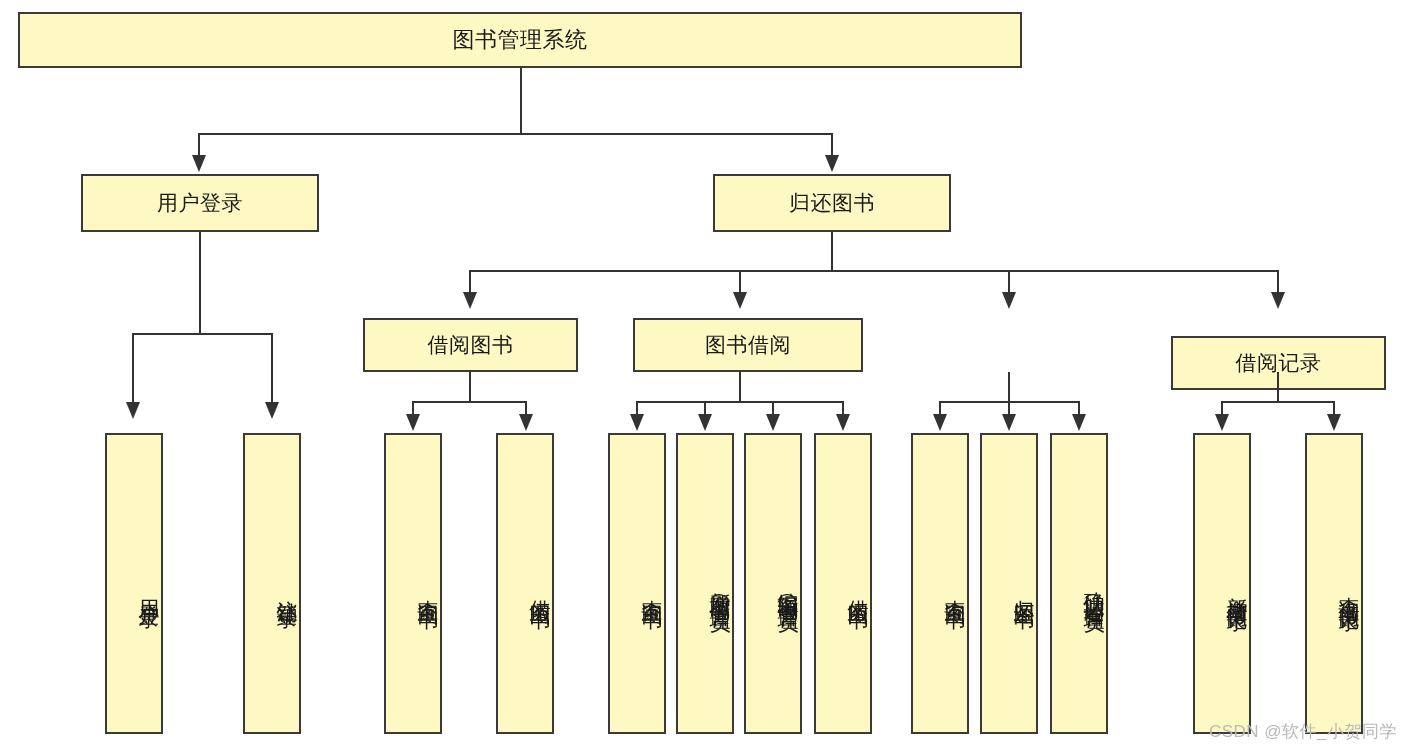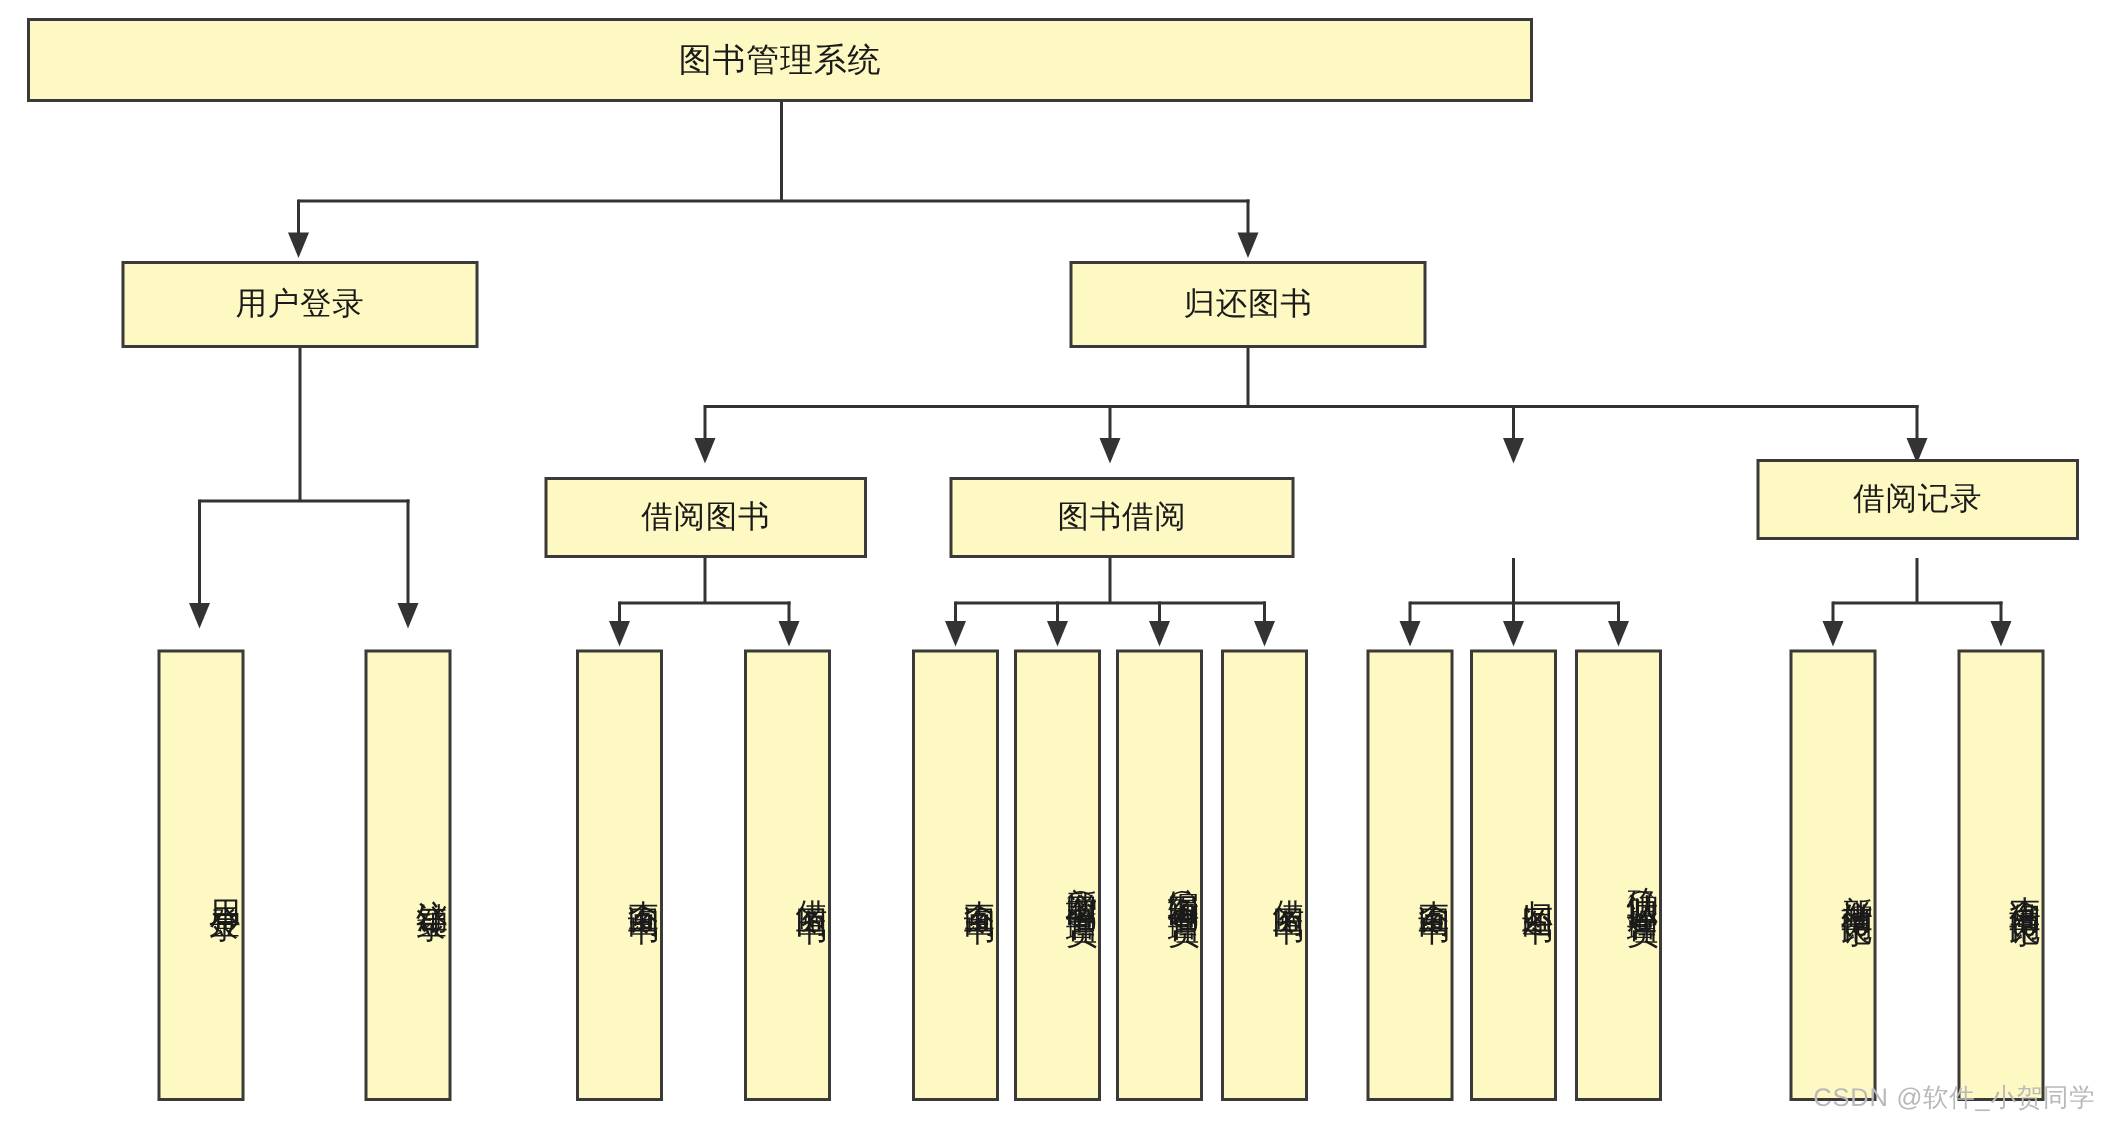--- a/index.html
+++ b/index.html
@@ -124,21 +124,21 @@
   <div class="arrow" style="left:1002px; top:292px;"></div>
   <div class="ln vert" style="left:1277px; top:270px; width:2px; height:25px;"></div>
   <div class="arrow" style="left:1271px; top:292px;"></div>
 
   <div class="node h" style="left:363px; top:318px; width:215px; height:54px;">
     <span>借阅图书</span>
   </div>
   <div class="node h" style="left:633px; top:318px; width:230px; height:54px;">
     <span>图书借阅</span>
   </div>
-  <div class="node h" style="left:1171px; top:306px; width:215px; height:54px;">
+  <div class="node h" style="left:1171px; top:336px; width:215px; height:54px;">
     <span>借阅记录</span>
   </div>
 
   <div class="ln vert" style="left:469px; top:372px; width:2px; height:30px;"></div>
   <div class="ln horz" style="left:413px; top:401px; width:114px; height:2px;"></div>
   <div class="ln vert" style="left:412px; top:401px; width:2px; height:16px;"></div>
   <div class="arrow" style="left:406px; top:414px;"></div>
   <div class="ln vert" style="left:525px; top:401px; width:2px; height:16px;"></div>
   <div class="arrow" style="left:519px; top:414px;"></div>
 

